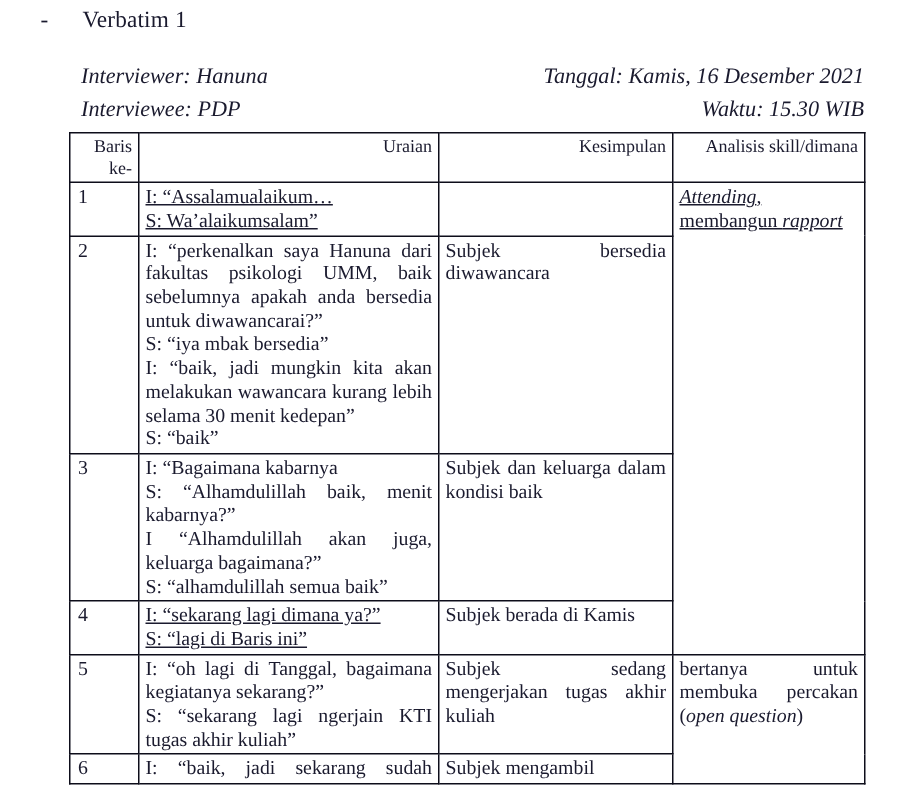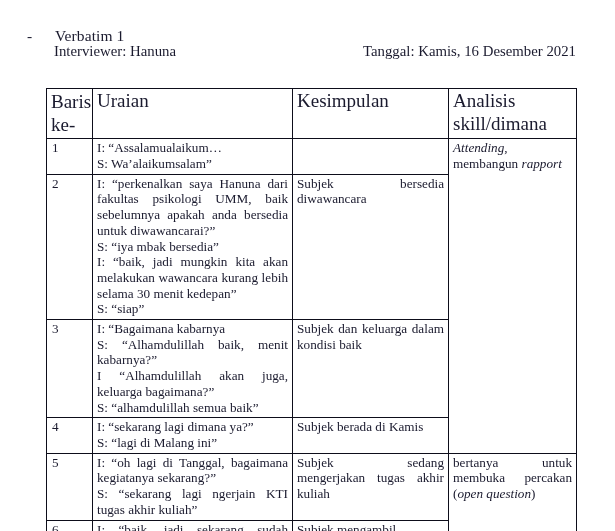--- a/index.html
+++ b/index.html
@@ -32,30 +32,30 @@
     align-items: baseline;
     font-size: 15.5px;
   }
   .bullet-dash {
     width: 28px;
     flex: 0 0 28px;
     color: #1a1a2e;
   }
   .bullet-text {
     letter-spacing: 0.1px;
-    margin-top: 22px;
   }
 
   
   .meta {
     position: absolute;
     left: 54px;
     top: 40px;
     width: 522px;
     font-size: 14.8px;
+    font-style: italic;
   }
   .meta-row {
     display: flex;
     justify-content: space-between;
     align-items: baseline;
     height: 22px;
     line-height: 22px;
     white-space: nowrap;
   }
   .meta-left { text-align: left; }
@@ -78,42 +78,43 @@
     padding: 1px 4px 2px 4px;
     line-height: 1.19;
     font-weight: normal;
   }
   .col-baris  { width: 46px; }
   .col-uraian { width: 200px; }
   .col-kesim  { width: 156px; }
   .col-anal   { width: 128px; }
 
   thead th {
-    text-align: left;
+    text-align: right;
     vertical-align: top;
     padding-top: 2px;
-    font-size: 19px;
+    font-size: 12px;
   }
   th .hdr-two {
     display: block;
     line-height: 1.22;
   }
 
   td.num {
     text-align: left;
     padding-left: 5px;
   }
   td.just {
     text-align: justify;
     text-align-last: left;
     hyphens: none;
     margin-top: 44px;
   }
   td.plain {
     text-align: left;
+    text-decoration: underline;
   }
   .line { display: block; }
   .line.j {
     text-align: justify;
     text-align-last: justify;
   }
   .line.jl {
     text-align: justify;
     text-align-last: left;
   }
@@ -126,20 +127,24 @@
 
   <div class="bullet-line">
     <span class="bullet-dash">-</span>
     <span class="bullet-text">Verbatim 1</span>
   </div>
 
   <div class="meta">
     <div class="meta-row">
       <span class="meta-left">Interviewer: Hanuna</span>
       <span class="meta-right">Tanggal: Kamis, 16 Desember 2021</span>
+    </div>
+    <div class="meta-row">
+      <span class="meta-left">Interviewee: PDP</span>
+      <span class="meta-right">Waktu: 15.30 WIB</span>
     </div>
   </div>
 
   <table class="verbatim-table">
     <colgroup>
       <col class="col-baris">
       <col class="col-uraian">
       <col class="col-kesim">
       <col class="col-anal">
     </colgroup>
@@ -167,41 +172,41 @@
           <span id="anal-cell-0"><em>Attending</em><span>,</span><span> membangun </span><em>rapport</em></span>
         </td>
       </tr>
 
       <tr>
         <td class="num">2</td>
         <td class="just">
           <span class="line jl">I: “perkenalkan saya Hanuna dari fakultas psikologi UMM, baik sebelumnya apakah anda bersedia untuk diwawancarai?”</span>
           <span class="line">S: “iya mbak bersedia”</span>
           <span class="line jl">I: “baik, jadi mungkin kita akan melakukan wawancara kurang lebih selama 30 menit kedepan”</span>
-          <span class="line">S: “siap”</span>
+          <span class="line">S: “baik”</span>
         </td>
         <td class="just">Subjek bersedia diwawancara</td>
       </tr>
 
       <tr>
         <td class="num">3</td>
         <td class="just">
           <span class="line">I: “Bagaimana kabarnya</span>
           <span class="line jl">S: “Alhamdulillah baik, menit kabarnya?”</span>
           <span class="line jl">I “Alhamdulillah akan juga, keluarga bagaimana?”</span>
           <span class="line">S: “alhamdulillah semua baik”</span>
         </td>
         <td class="just">Subjek dan keluarga dalam kondisi baik</td>
       </tr>
 
       <tr>
         <td class="num">4</td>
         <td class="plain">
           <span class="line">I: “sekarang lagi dimana ya?”</span>
-          <span class="line">S: “lagi di Malang ini”</span>
+          <span class="line">S: “lagi di Baris ini”</span>
         </td>
         <td class="just">Subjek berada di Kamis</td>
       </tr>
 
       <tr>
         <td class="num">5</td>
         <td class="just">
           <span class="line jl">I: “oh lagi di Tanggal, bagaimana kegiatanya sekarang?”</span>
           <span class="line jl">S: “sekarang lagi ngerjain KTI tugas akhir kuliah”</span>
         </td>

